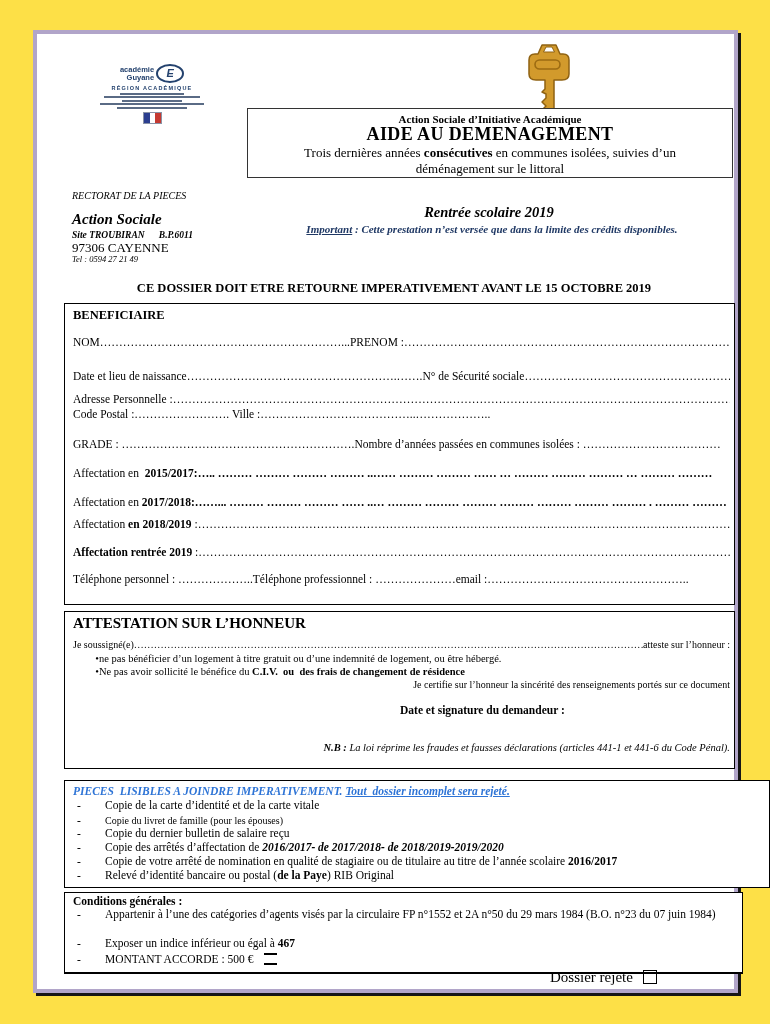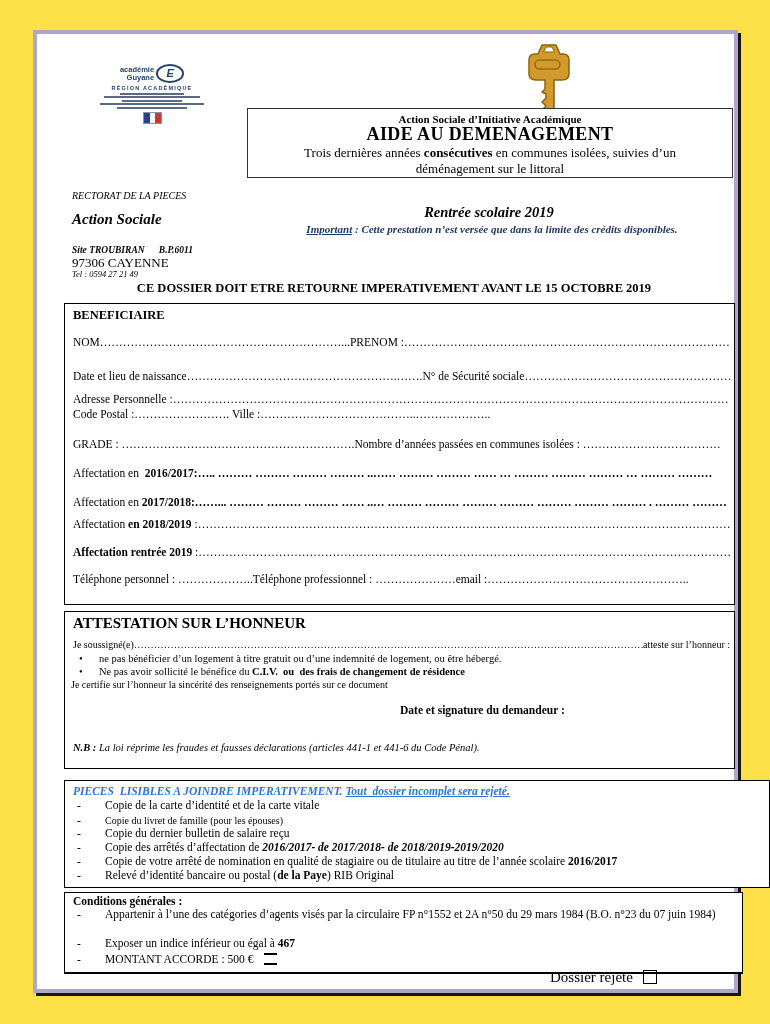--- a/index.html
+++ b/index.html
@@ -29,33 +29,33 @@
   .keywrap{position:absolute;left:516px;top:40px;width:60px;height:92px;}
   .title-box{position:absolute;left:243px;top:120px;width:484px;height:68px;border:1px solid #333;
              text-align:center;background:#fff;}
   .tb-sub{font-size:11px;font-weight:bold;margin-top:4px;}
   .tb-main{font-size:18px;font-weight:bold;letter-spacing:.4px;line-height:1.1;}
   .tb-desc{font-size:13px;line-height:1.25;white-space:pre;}
   .tb-desc2{font-size:13px;line-height:1.2;}
   .sender{position:absolute;left:68px;top:186px;width:220px;line-height:1.12;}
   .snd-rectorat{font-style:italic;font-size:10px;}
   .snd-service{font-weight:bold;font-style:italic;font-size:15px;margin-top:10px;}
-  .snd-site{font-style:italic;font-weight:bold;font-size:9.5px;white-space:pre;margin-top:17px;}
+  .snd-site{font-style:italic;font-weight:bold;font-size:9.5px;white-space:pre;margin-top:2px;}
   .snd-city{font-size:13px;}
   .snd-tel{font-style:italic;font-size:8.5px;}
   .rentree{position:absolute;left:243px;top:200px;width:484px;text-align:center;
            font-weight:bold;font-style:italic;font-size:14.5px;}
   .important{position:absolute;left:200px;top:219px;width:560px;font-weight:bold;font-style:italic;
              font-size:11px;color:#1F3864;white-space:pre;}
   .deadline{position:absolute;left:65px;top:277px;width:650px;text-align:center;
             font-weight:bold;font-size:12.5px;}
   
   .box{position:absolute;border:1px solid #000;background:#fff;}
   #ben-box{left:60px;top:299px;width:669px;height:300px;}
-  #att-box{left:60px;top:607px;width:669px;height:156px;}
+  #att-box{left:60px;top:607px;width:669px;height:156px;text-align:right;}
   #pieces-box{left:60px;top:776px;width:669px;height:106px;padding-left:35px;}
   #cond-box{left:60px;top:888px;width:669px;height:79px;border-bottom-width:2px;}
   .row{position:absolute;left:8px;right:4px;font-size:11.5px;white-space:pre;overflow:hidden;line-height:1.2;}
   .sec-title{position:absolute;left:8px;font-weight:bold;}
   .ben-title{top:4px;font-size:12.5px;}
   .att-title{top:3px;font-size:15px;}
   .att-small{font-size:10px;}
   .flexrow{display:flex;}
   .dotfill{flex:1 1 auto;overflow:hidden;white-space:pre;}
   .bul{position:absolute;left:14px;right:6px;font-size:10.5px;display:flex;white-space:pre;overflow:hidden;}
@@ -126,21 +126,21 @@
 
     <div class="deadline" style="left:32px;top:247px;">CE DOSSIER DOIT ETRE RETOURNE IMPERATIVEMENT AVANT LE 15 OCTOBRE 2019</div>
 
     <div class="box" id="ben-box" style="left:27px;top:269px;">
       <div class="sec-title ben-title">BENEFICIAIRE</div>
       <div class="row" style="top:32px;"><span>NOM</span><span class="d">………………………………………………………..</span><span>.PRENOM :</span><span class="d">……………………………………………………………………………………………</span></div>
       <div class="row" style="top:66px;"><span>Date et lieu de naissance</span><span class="d">……………………………………………….…….</span><span>N° de Sécurité sociale</span><span class="d">………………………………………………..</span></div>
       <div class="row" style="top:89px;"><span>Adresse Personnelle :</span><span class="d">…………………………………………………………………………………………………………………………………………………………</span></div>
       <div class="row" style="top:104px;"><span>Code Postal :</span><span class="d">…………………….</span><span> Ville :</span><span class="d">…………………………………..………………..</span></div>
       <div class="row" style="top:134px;"><span>GRADE : </span><span class="d">…………………………………………………….</span><span>Nombre d’années passées en communes isolées : </span><span class="d">………………………………</span></div>
-      <div class="row" style="top:163px;"><span>Affectation en  </span><span class="b">2016/2017:</span><span class="b">….. ……… ……… ……… ……… ..…… ……… ……… …… … ……… ……… ……… … ……… ………</span></div>
+      <div class="row" style="top:163px;"><span>Affectation en  </span><span class="b">2015/2017:</span><span class="b">….. ……… ……… ……… ……… ..…… ……… ……… …… … ……… ……… ……… … ……… ………</span></div>
       <div class="row" style="top:192px;"><span>Affectation en </span><span class="b">2017/2018:</span><span class="b">……... ……… ……… ……… …… ..… ……… ……… ……… ……… ……… ……… ……… . ……… ………</span></div>
       <div class="row" style="top:214px;"><span>Affectation </span><span class="b">en 2018/2019</span><span> :</span><span class="d">……………………………………………………………………………………………………………………………………..</span></div>
       <div class="row" style="top:242px;"><span class="b">Affectation rentrée 2019</span><span> :</span><span class="d">………………………………………………………………………………………………………………………………………</span></div>
       <div class="row" style="top:269px;"><span>Téléphone personnel : </span><span class="d">………………..</span><span>Téléphone professionnel : </span><span class="d">…………………</span><span>email :</span><span class="d">……………………………………………..</span></div>
     </div>
 
     <div class="box" id="att-box" style="left:27px;top:577px;">
       <div class="sec-title att-title">ATTESTATION SUR L’HONNEUR</div>
       <div class="row att-small flexrow" style="top:27px;">
         <span>Je soussigné(e)</span><span class="dotfill">………………………………………………………………………………………………………………………………………………………….…</span><span>atteste sur l’honneur :</span>

